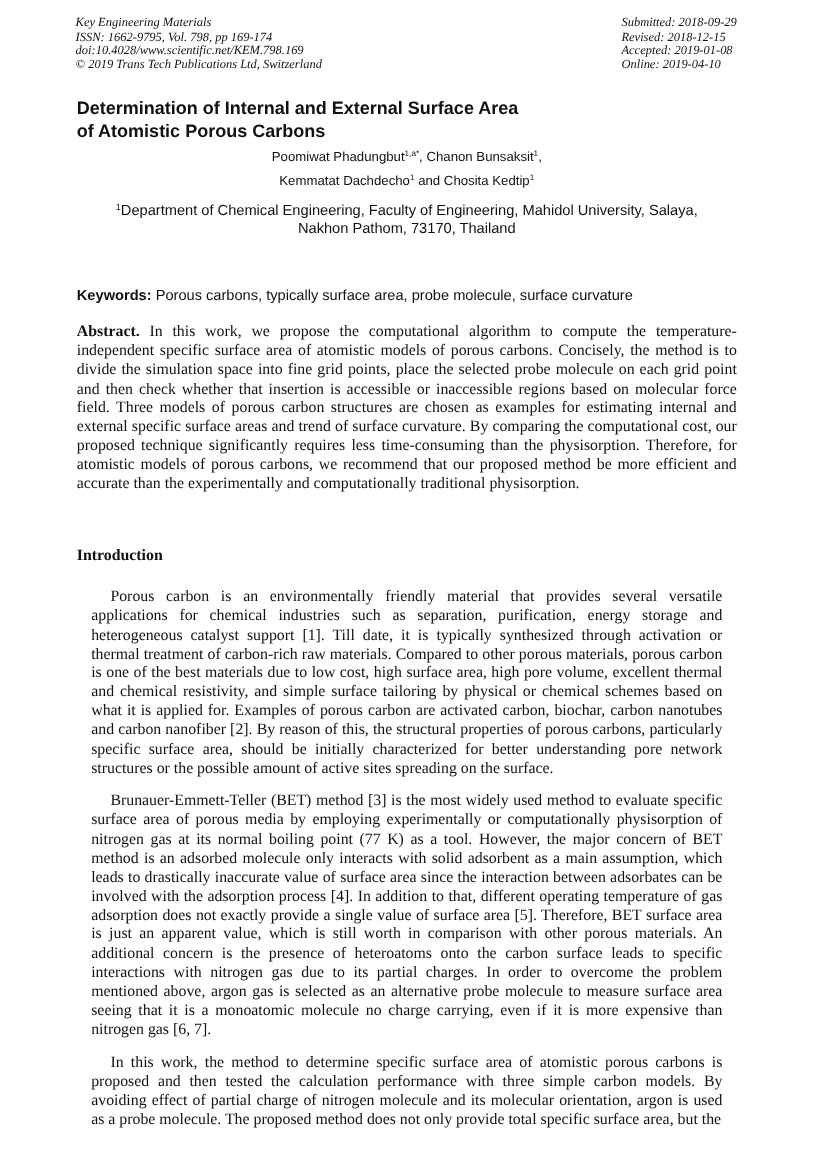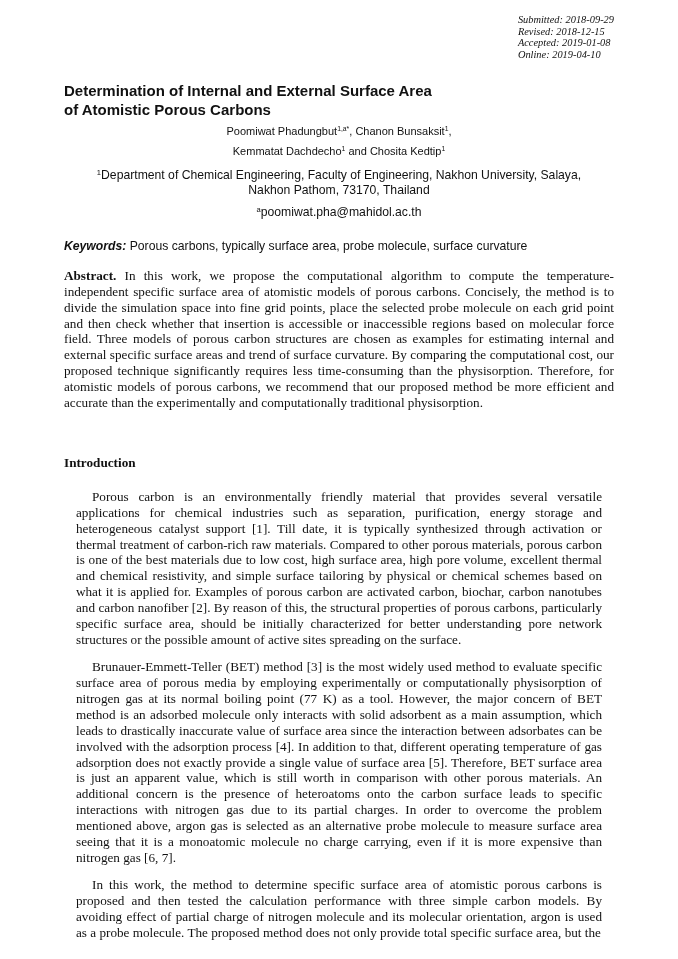--- a/index.html
+++ b/index.html
@@ -30,63 +30,68 @@
   }
   .email {
     position: absolute; top: 205px; left: 64px; width: 550px;
     font-family: "Liberation Sans", sans-serif; font-size: 12.2px; line-height: 15px;
     text-align: center;
   }
   .keywords {
     position: absolute; top: 239px; left: 64px; width: 560px;
     font-family: "Liberation Sans", sans-serif; font-size: 12.2px; line-height: 15px;
   }
-  .keywords b { font-weight: bold; font-style: italic; }
+  .keywords b { font-weight: bold; }
   .body-text {
     font-family: "Liberation Serif", serif; font-size: 13.2px; line-height: 15.85px;
     text-align: justify; width: 550px; position: absolute; left: 64px;
   }
   .abstract { top: 268px; }
   .abstract b { font-weight: bold; }
   .section-head {
     position: absolute; top: 455px; left: 64px;
     font-family: "Liberation Serif", serif; font-weight: bold; font-size: 13.2px; line-height: 16px;
   }
   .intro { top: 477px; }
   .intro p { margin: 12px; text-indent: 16px; }
 </style>
 </head>
 <body>
 
 <div class="page">
 
+  <div class="hdr-left">
+    <div>Key Engineering Materials</div>
+    <div>ISSN: 1662-9795, Vol. 798, pp 169-174</div>
+    <div>doi:10.4028/www.scientific.net/KEM.798.169</div>
+    <div>© 2019 Trans Tech Publications Ltd, Switzerland</div>
+  </div>
 
   <div class="hdr-right">
     <div>Submitted: 2018-09-29</div>
     <div>Revised: 2018-12-15</div>
     <div>Accepted: 2019-01-08</div>
     <div>Online: 2019-04-10</div>
   </div>
 
   <div class="title">
     <div>Determination of Internal and External Surface Area</div>
     <div>of Atomistic Porous Carbons</div>
   </div>
 
   <div class="authors">
     <div><span>Poomiwat Phadungbut</span><sup>1,a*</sup><span>, </span><span>Chanon Bunsaksit</span><sup>1</sup><span>,</span></div>
     <div><span>Kemmatat Dachdecho</span><sup>1</sup><span style="white-space:pre"> and </span><span>Chosita Kedtip</span><sup>1</sup></div>
   </div>
 
   <div class="affil">
-    <div><sup>1</sup><span>Department of Chemical Engineering, Faculty of Engineering, Nakhon University, Salaya,</span></div>
+    <div><sup>1</sup><span>Department of Chemical Engineering, Faculty of Engineering, Mahidol University, Salaya,</span></div>
     <div>Nakhon Pathom, 73170, Thailand</div>
   </div>
 
-  <div class="email"><sup>a</sup><span>poomiwat.pha@mahidol.ac.th</span></div>
 
   <div class="keywords"><b>Keywords:</b><span style="white-space:pre-wrap"> Porous carbons, typically surface area, probe molecule, surface curvature</span></div>
 
   <div class="body-text abstract"><b>Abstract.</b><span> In this work, we propose the computational algorithm to compute the temperature-independent specific surface area of atomistic models of porous carbons.  Concisely, the method is to divide the simulation space into fine grid points, place the selected probe molecule on each grid point and then check whether that insertion is accessible or inaccessible regions based on molecular force field.  Three models of porous carbon structures are chosen as examples for estimating internal and external specific surface areas and trend of surface curvature.  By comparing the computational cost, our proposed technique significantly requires less time-consuming than the physisorption.  Therefore, for atomistic models of porous carbons, we recommend that our proposed method be more efficient and accurate than the experimentally and computationally traditional physisorption.</span></div>
 
   <div class="section-head">Introduction</div>
 
   <div class="body-text intro">
     <p>Porous carbon is an environmentally friendly material that provides several versatile applications for chemical industries such as separation, purification, energy storage and heterogeneous catalyst support [1].  Till date, it is typically synthesized through activation or thermal treatment of carbon-rich raw materials. Compared to other porous materials, porous carbon is one of the best materials due to low cost, high surface area, high pore volume, excellent thermal and chemical resistivity, and simple surface tailoring by physical or chemical schemes based on what it is applied for.  Examples of porous carbon are activated carbon, biochar, carbon nanotubes and carbon nanofiber [2].  By reason of this, the structural properties of porous carbons, particularly specific surface area, should be initially characterized for better understanding pore network structures or the possible amount of active sites spreading on the surface.</p>
     <p>Brunauer-Emmett-Teller (BET) method [3] is the most widely used method to evaluate specific surface area of porous media by employing experimentally or computationally physisorption of nitrogen gas at its normal boiling point (77 K) as a tool.  However, the major concern of BET method is an adsorbed molecule only interacts with solid adsorbent as a main assumption, which leads to drastically inaccurate value of surface area since the interaction between adsorbates can be involved with the adsorption process [4].  In addition to that, different operating temperature of gas adsorption does not exactly provide a single value of surface area [5].  Therefore, BET surface area is just an apparent value, which is still worth in comparison with other porous materials.  An additional concern is the presence of heteroatoms onto the carbon surface leads to specific interactions with nitrogen gas due to its partial charges.  In order to overcome the problem mentioned above, argon gas is selected as an alternative probe molecule to measure surface area seeing that it is a monoatomic molecule no charge carrying, even if it is more expensive than nitrogen gas [6, 7].</p>

